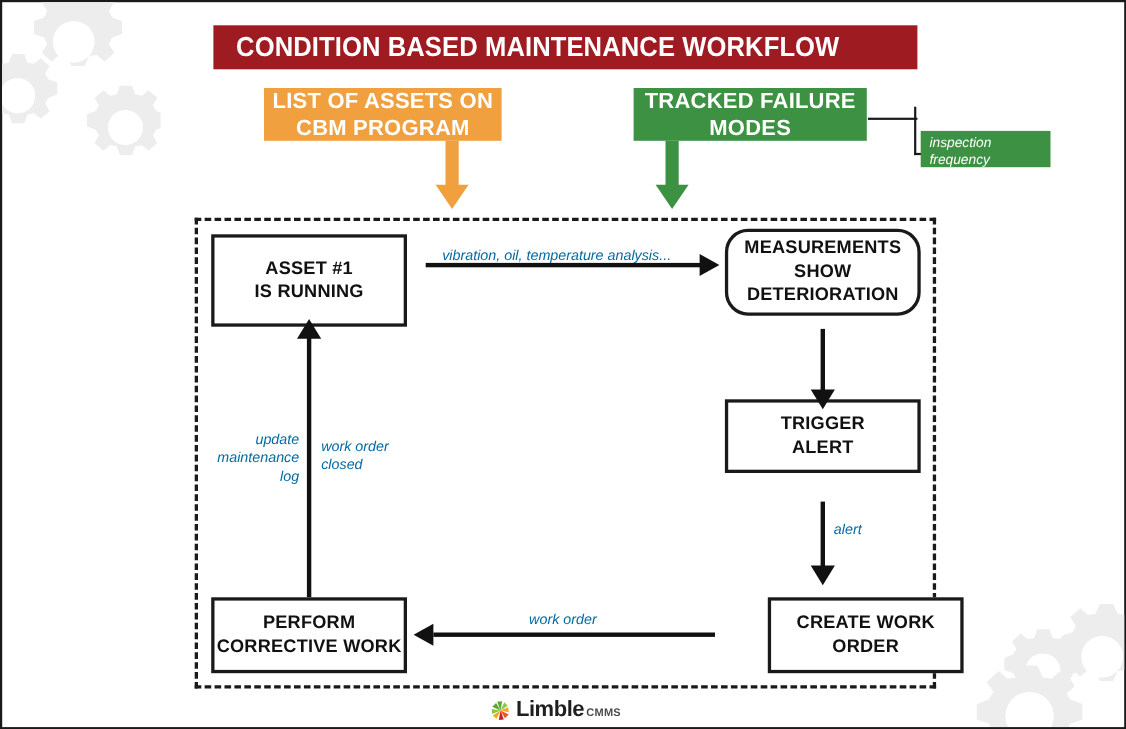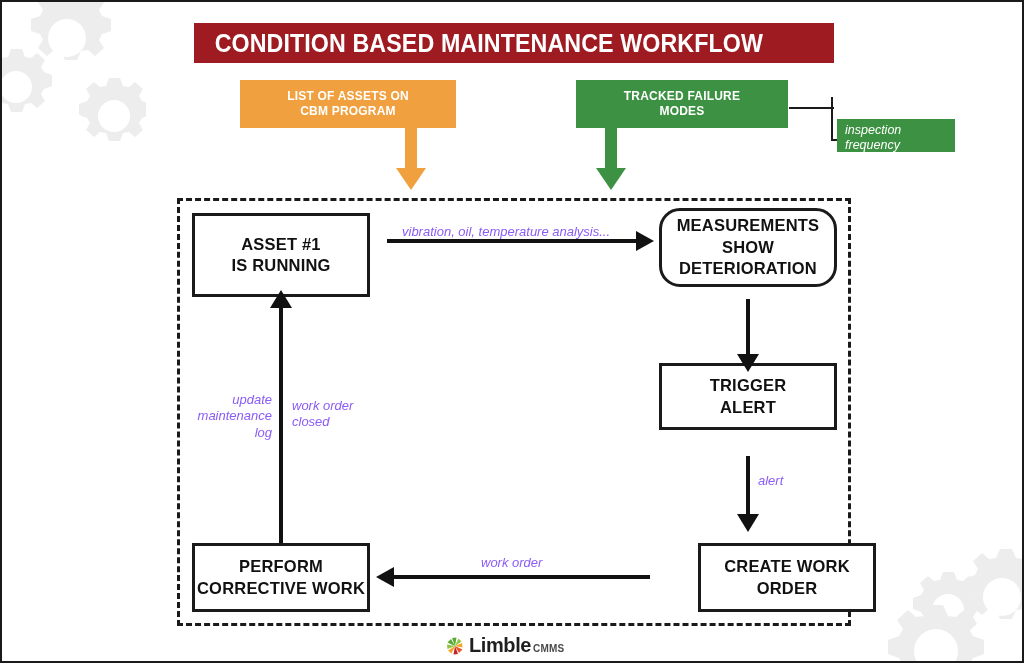--- a/index.html
+++ b/index.html
@@ -46,26 +46,26 @@
     font-weight: bold;
     letter-spacing: 0.1px;
     transform: scaleX(0.93);
     white-space: nowrap;
   }
 
   
   .chip {
     position: absolute;
     display: flex;
-    align-items: center;
+    align-items: flex-start;
     justify-content: center;
     text-align: center;
     color: #ffffff;
     font-weight: bold;
-    font-size: 12px;
+    font-size: 20px;
     line-height: 1.25;
     letter-spacing: 0.2px;
   }
   .chip-orange {
     left: 238px;
     top: 78px;
     width: 216px;
     height: 48px;
     background: #f0a03f;
   }
@@ -216,21 +216,21 @@
     border-right: 11px solid transparent;
     border-bottom: 18px solid #111111;
   }
 
   
   .elabel {
     position: absolute;
     font-style: italic;
     font-size: 13px;
     line-height: 1.25;
-    color: #8b5cf6;
+    color: #0369a1;
     white-space: pre-line;
   }
   .lab-vibration { left: 400px; top: 222px; }
   .lab-alert     { left: 756px; top: 471px; }
   .lab-workorder { left: 479px; top: 553px; }
   .lab-update    { left: 178px; top: 390px; width: 92px; text-align: right; }
   .lab-closed    { left: 290px; top: 396px; width: 100px; text-align: left; }
 
   
   .logo {

